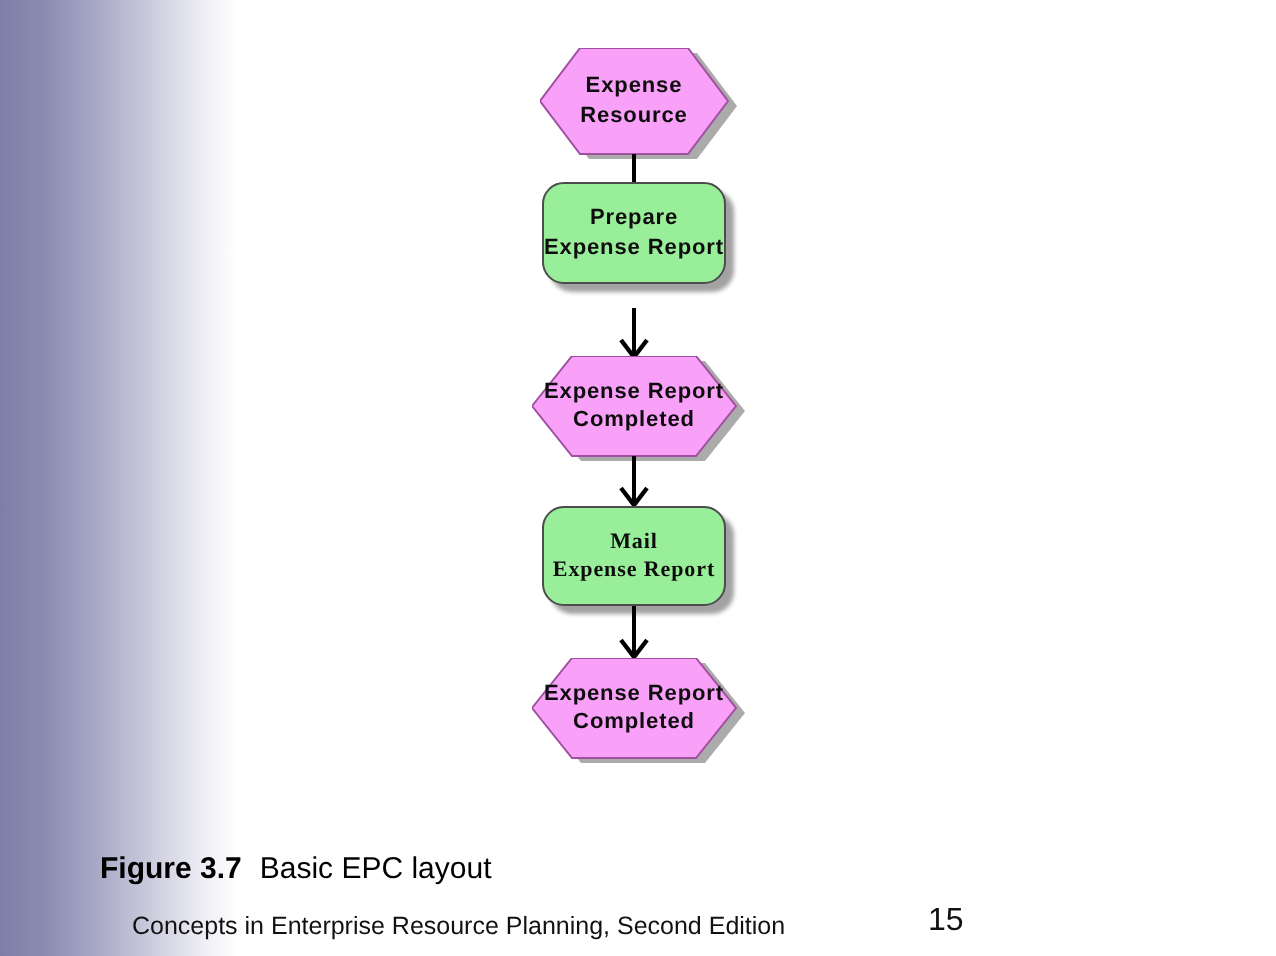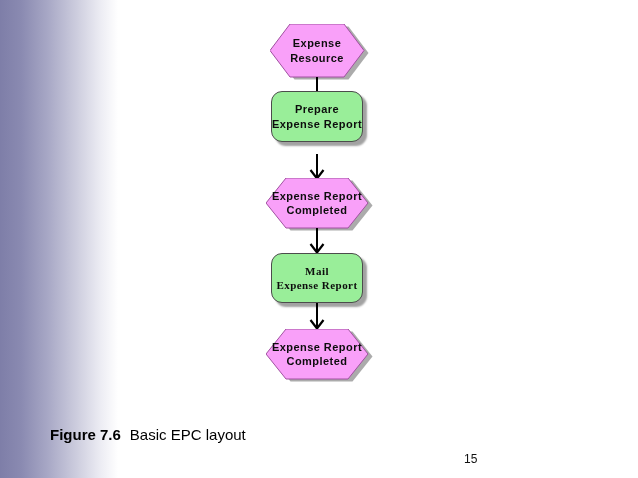--- a/index.html
+++ b/index.html
@@ -29,21 +29,21 @@
   }
   .arrow{position:absolute;}
   .caption{
     position:absolute;left:50px;top:426px;font-size:15px;color:#000;white-space:nowrap;
   }
   .caption .fig-label{font-weight:bold;margin-right:9px;}
   .footer-text{
     position:absolute;left:66px;top:456px;font-size:12.5px;color:#111;white-space:nowrap;
   }
   .page-number{
-    position:absolute;left:464px;top:452px;font-size:12px;color:#111;
+    position:absolute;left:464px;top:452px;font-size:16px;color:#111;
   }
 </style>
 </head>
 <body>
 
 <div class="slide">
 
   <div class="edge-gradient"></div>
 
   <div class="node" style="left:270px;top:24px;width:100px;height:59px;">
@@ -117,18 +117,19 @@
       <polygon points="4,29 24,4 86,4 106,29 86,54 24,54" fill="#a2a2a2" transform="translate(0.5,-1.5)" opacity="0.9"></polygon>
       <polygon points="0,25 20,0 82,0 102,25 82,50 20,50" fill="#f9a0f9" stroke="#a050a0" stroke-width="1"></polygon>
     </svg>
     <div class="label">
       <span>Expense Report</span>
       <span>Completed</span>
     </div>
   </div>
 
   <div class="caption">
-    <span class="fig-label">Figure 7.6</span><span>Basic EPC layout</span>
+    <span class="fig-label">Figure 3.7</span><span>Basic EPC layout</span>
   </div>
 
+  <div class="footer-text">Concepts in Enterprise Resource Planning, Second Edition</div>
   <div class="page-number">15</div>
 
 </div>
 
 </body></html>

